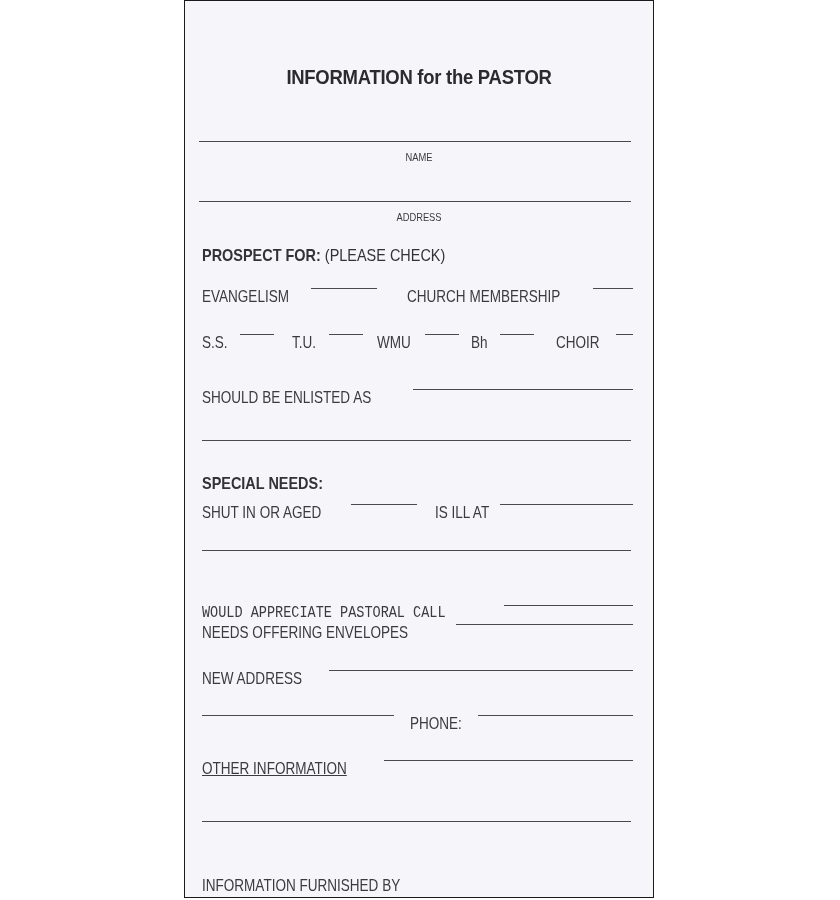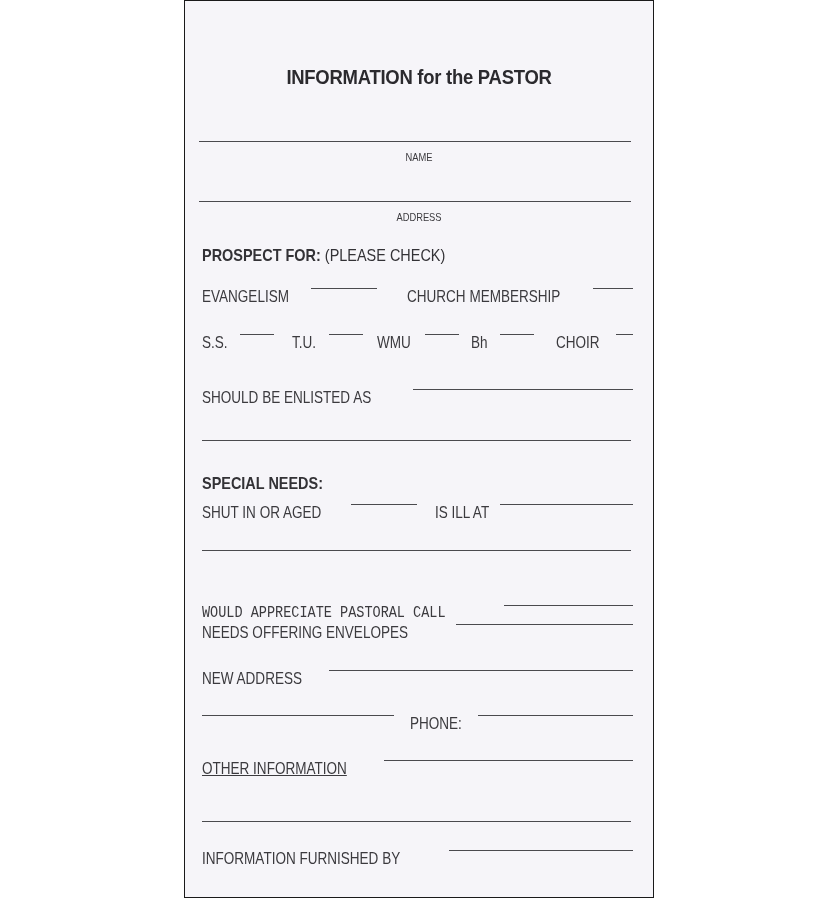--- a/index.html
+++ b/index.html
@@ -99,17 +99,17 @@
     <span class="lbl" style="margin-left:16px;">PHONE:</span>
     <span class="blank flex" style="margin-left:8px;"></span>
   </div>
 
   <div class="row" style="top:759px;text-decoration:underline;">
     <span class="lbl">OTHER INFORMATION</span>
     <span class="blank flex" style="margin-left:8px;"></span>
   </div>
   <div class="rule" style="left:17px; right:22px; top:820px;"></div>
 
-  <div class="row" style="top:849px;">
+  <div class="row" style="top:876px;flex-direction:column;">
     <span class="lbl">INFORMATION FURNISHED BY</span>
     <span class="blank flex" style="margin-left:8px;"></span>
   </div>
 </div>
 
 </body></html>

